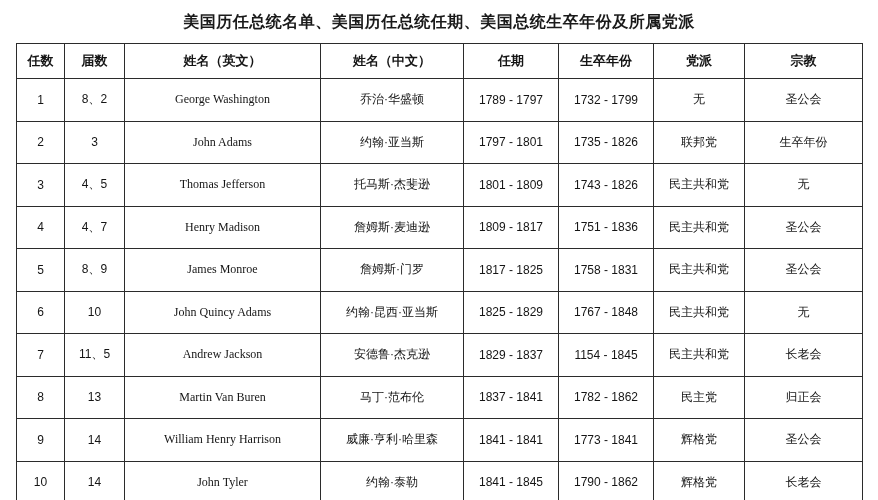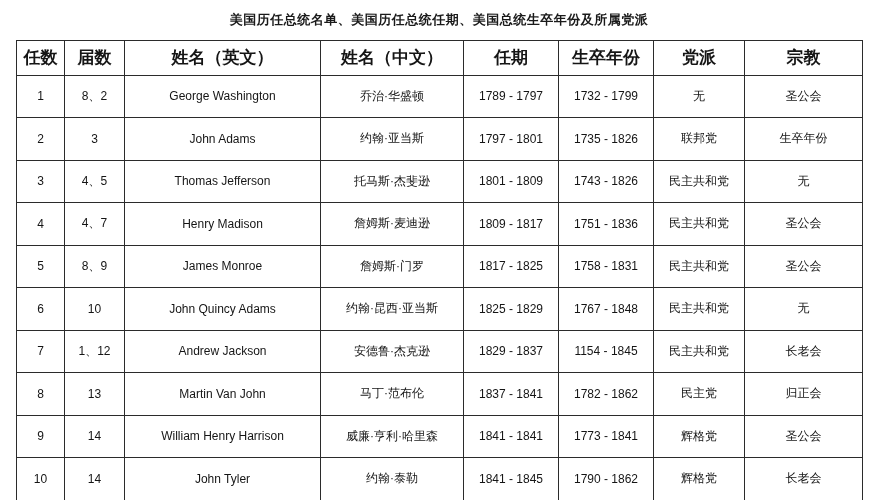--- a/index.html
+++ b/index.html
@@ -16,21 +16,21 @@
   }
   .page {
     width: 878px;
     height: 500px;
     box-sizing: border-box;
     padding: 0 16px;
     background: #ffffff;
   }
   .doc-title {
     text-align: center;
-    font-size: 13px;
+    font-size: 16px;
     font-weight: bold;
     color: #1a1a1a;
     letter-spacing: 0.5px;
     padding: 12px 0 12px 0;
     line-height: 1.2;
   }
   table.presidents {
     border-collapse: collapse;
     width: 846px;
     table-layout: fixed;
@@ -41,31 +41,32 @@
     border: 1px solid #2b2b2b;
     text-align: center;
     vertical-align: middle;
     font-size: 12px;
     color: #151515;
     padding: 0 2px;
   }
   table.presidents th {
     height: 34px;
     font-weight: bold;
-    font-size: 17px;
+    font-size: 13px;
   }
   table.presidents td {
     height: 41.5px;
     font-weight: normal;
   }
   td.c-num, td.c-term-no {
     font-size: 12px;
   }
   td.c-name-en {
     font-size: 12.5px;
+    font-family: Liberation Serif, serif;
   }
   td.c-name-zh {
     font-size: 12.5px;
   }
   td.c-years, td.c-life {
     font-size: 12px;
     font-weight: bold;
   }
   td.c-party, td.c-religion {
     font-size: 12px;
@@ -166,32 +167,32 @@
         <td class="c-term-no">10</td>
         <td class="c-name-en">John Quincy Adams</td>
         <td class="c-name-zh">约翰·昆西·亚当斯</td>
         <td class="c-years">1825 - 1829</td>
         <td class="c-life">1767 - 1848</td>
         <td class="c-party">民主共和党</td>
         <td class="c-religion">无</td>
       </tr>
       <tr>
         <td class="c-num">7</td>
-        <td class="c-term-no">1、12</td>
+        <td class="c-term-no">11、5</td>
         <td class="c-name-en">Andrew Jackson</td>
         <td class="c-name-zh">安德鲁·杰克逊</td>
         <td class="c-years">1829 - 1837</td>
         <td class="c-life">1154 - 1845</td>
         <td class="c-party">民主共和党</td>
         <td class="c-religion">长老会</td>
       </tr>
       <tr>
         <td class="c-num">8</td>
         <td class="c-term-no">13</td>
-        <td class="c-name-en">Martin Van John</td>
+        <td class="c-name-en">Martin Van Buren</td>
         <td class="c-name-zh">马丁·范布伦</td>
         <td class="c-years">1837 - 1841</td>
         <td class="c-life">1782 - 1862</td>
         <td class="c-party">民主党</td>
         <td class="c-religion">归正会</td>
       </tr>
       <tr>
         <td class="c-num">9</td>
         <td class="c-term-no">14</td>
         <td class="c-name-en">William Henry Harrison</td>

